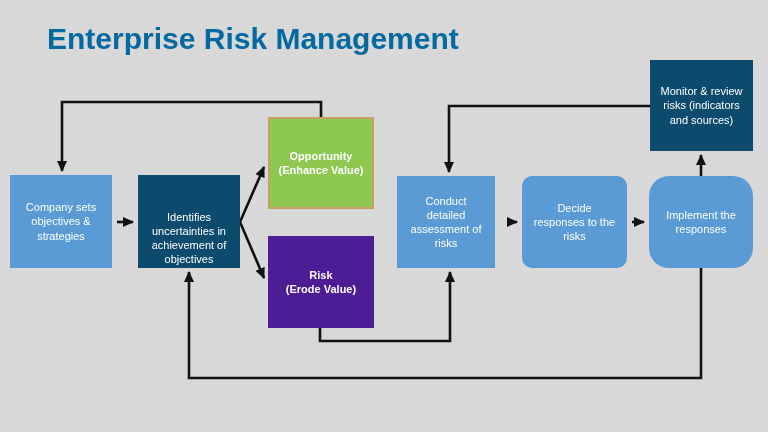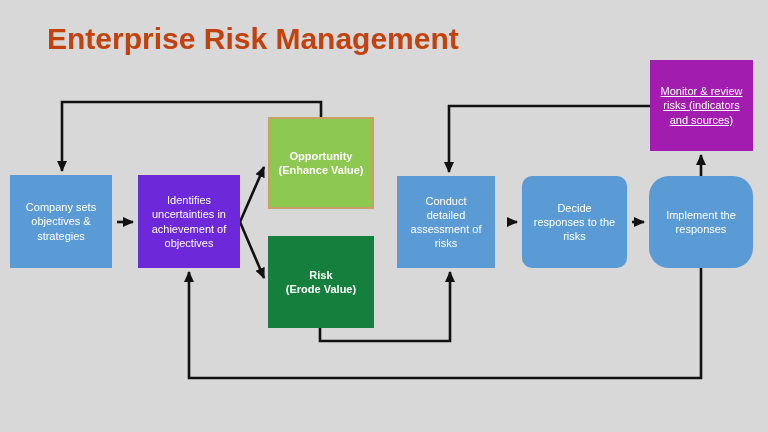--- a/index.html
+++ b/index.html
@@ -14,21 +14,21 @@
     height: 432px;
     background: #d8d8d8;
     overflow: hidden;
   }
   .title {
     position: absolute;
     left: 47px;
     top: 22px;
     font-size: 30px;
     font-weight: bold;
-    color: #c2410c;
+    color: #0369a1;
     letter-spacing: 0px;
     white-space: nowrap;
   }
   .arrow-layer {
     position: absolute;
     left: 0;
     top: 0;
     width: 768px;
     height: 432px;
   }
@@ -39,30 +39,30 @@
     align-items: center;
     justify-content: center;
     text-align: center;
     color: #ffffff;
     font-size: 11px;
     line-height: 1.28;
     white-space: pre-line;
     padding: 2px;
   }
   .node-company   { left: 10px;  top: 175px; width: 102px; height: 93px; background: #5b9bd5; }
-  .node-identify  { left: 138px; top: 175px; width: 102px; height: 93px; background: #6d28d9; }
+  .node-identify  { left: 138px; top: 175px; width: 102px; height: 93px; background: #0c4a6e; align-items: flex-end; }
   .node-opportunity {
     left: 268px; top: 117px; width: 106px; height: 92px;
     background: #8dc951; border: 2px solid #c9a063; font-weight: 700;
   }
-  .node-risk      { left: 268px; top: 236px; width: 106px; height: 92px; background: #15803d; font-weight: 700; }
+  .node-risk      { left: 268px; top: 236px; width: 106px; height: 92px; background: #4c1d95; font-weight: 700; }
   .node-assess    { left: 397px; top: 176px; width: 98px; height: 92px; background: #5b9bd5; }
   .node-decide    { left: 522px; top: 176px; width: 105px; height: 92px; background: #5b9bd5; border-radius: 10px; }
   .node-implement { left: 649px; top: 176px; width: 104px; height: 92px; background: #5b9bd5; border-radius: 20px; }
-  .node-monitor   { left: 650px; top: 60px;  width: 103px; height: 91px; background: #a21caf; text-decoration: underline; }
+  .node-monitor   { left: 650px; top: 60px;  width: 103px; height: 91px; background: #0c4a6e; }
   .arrow-layer path {
     fill: none;
     stroke: #111111;
     stroke-width: 2.6px;
   }
 </style>
 </head>
 <body>
 
 <div class="canvas">

